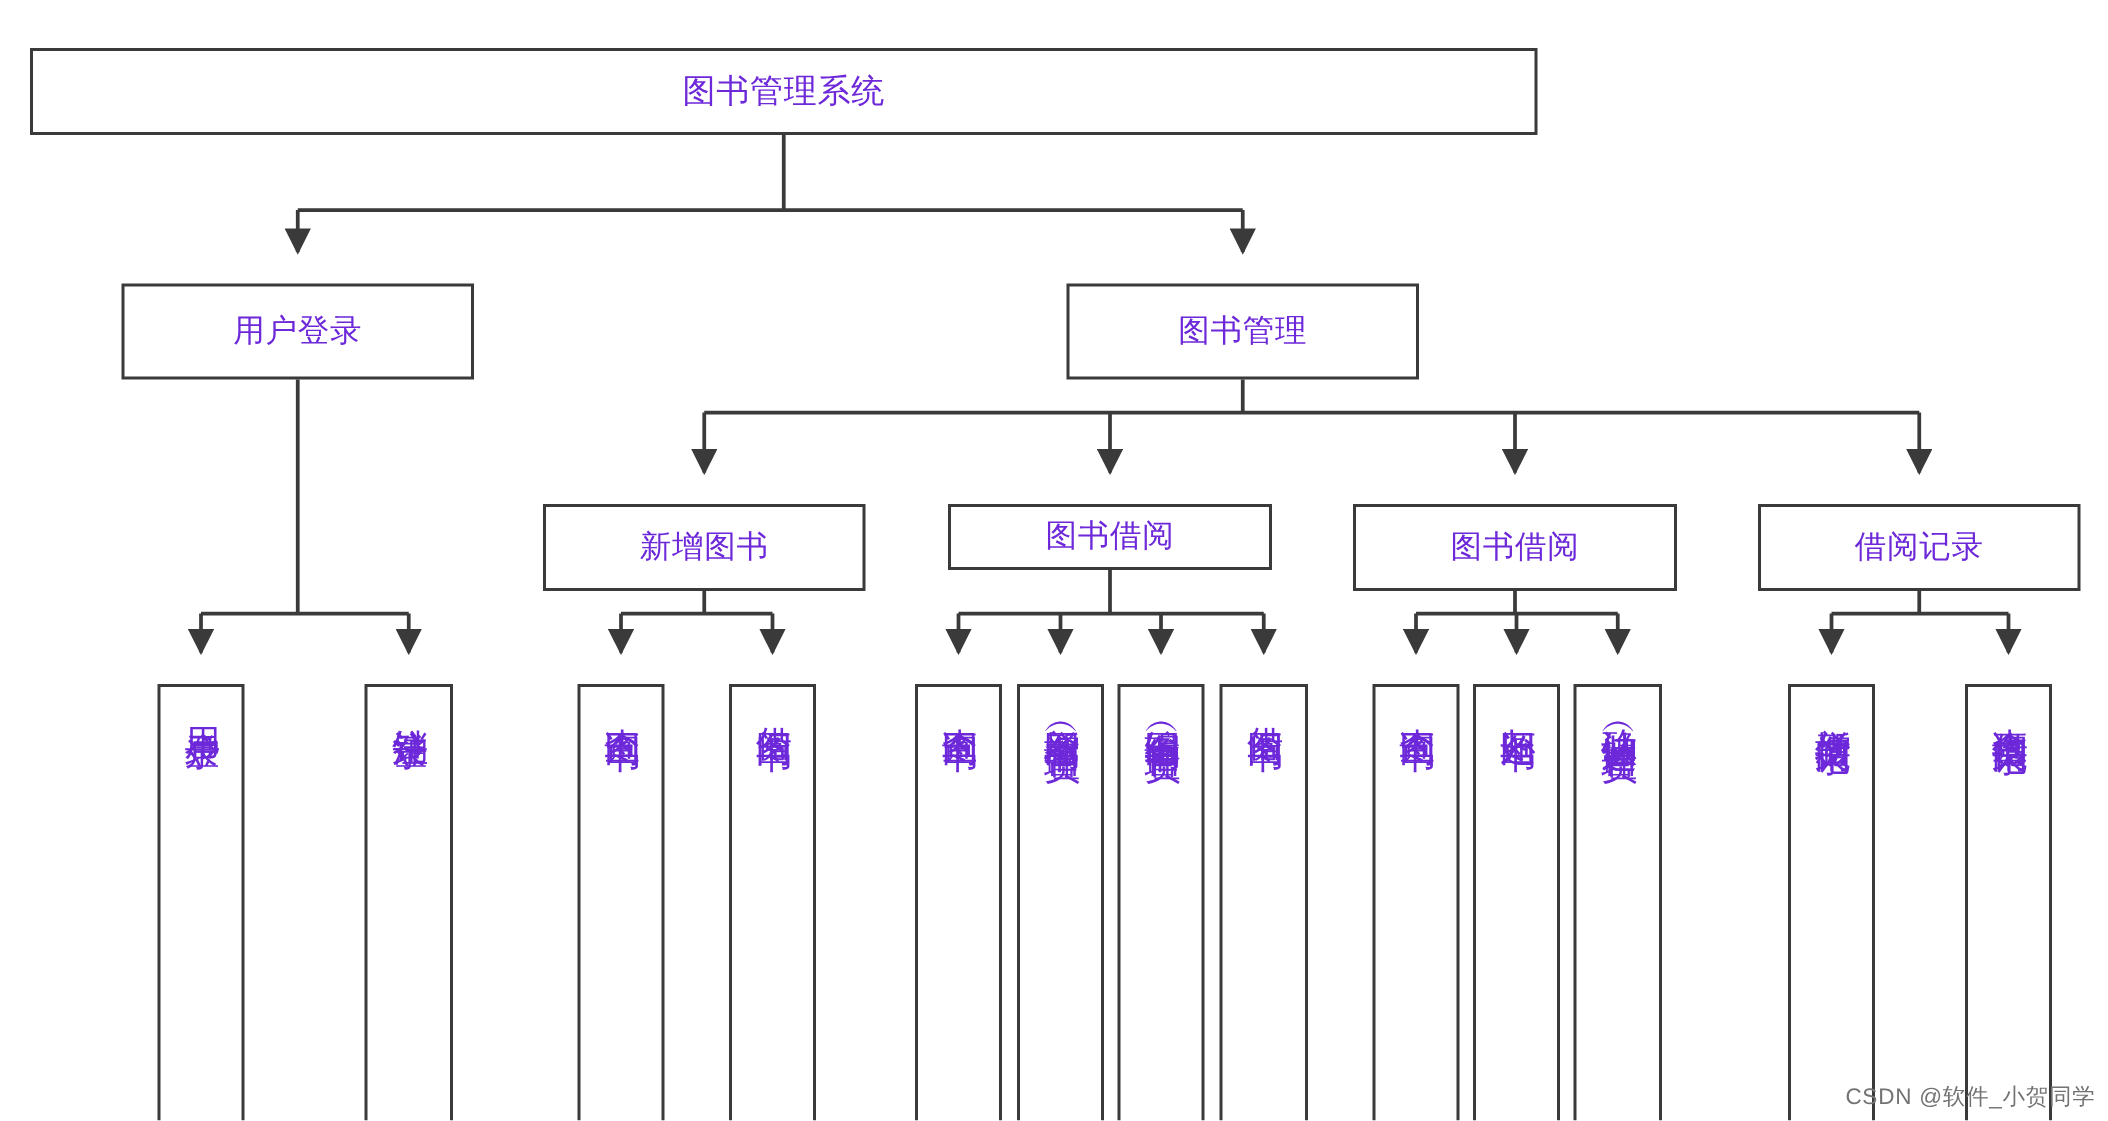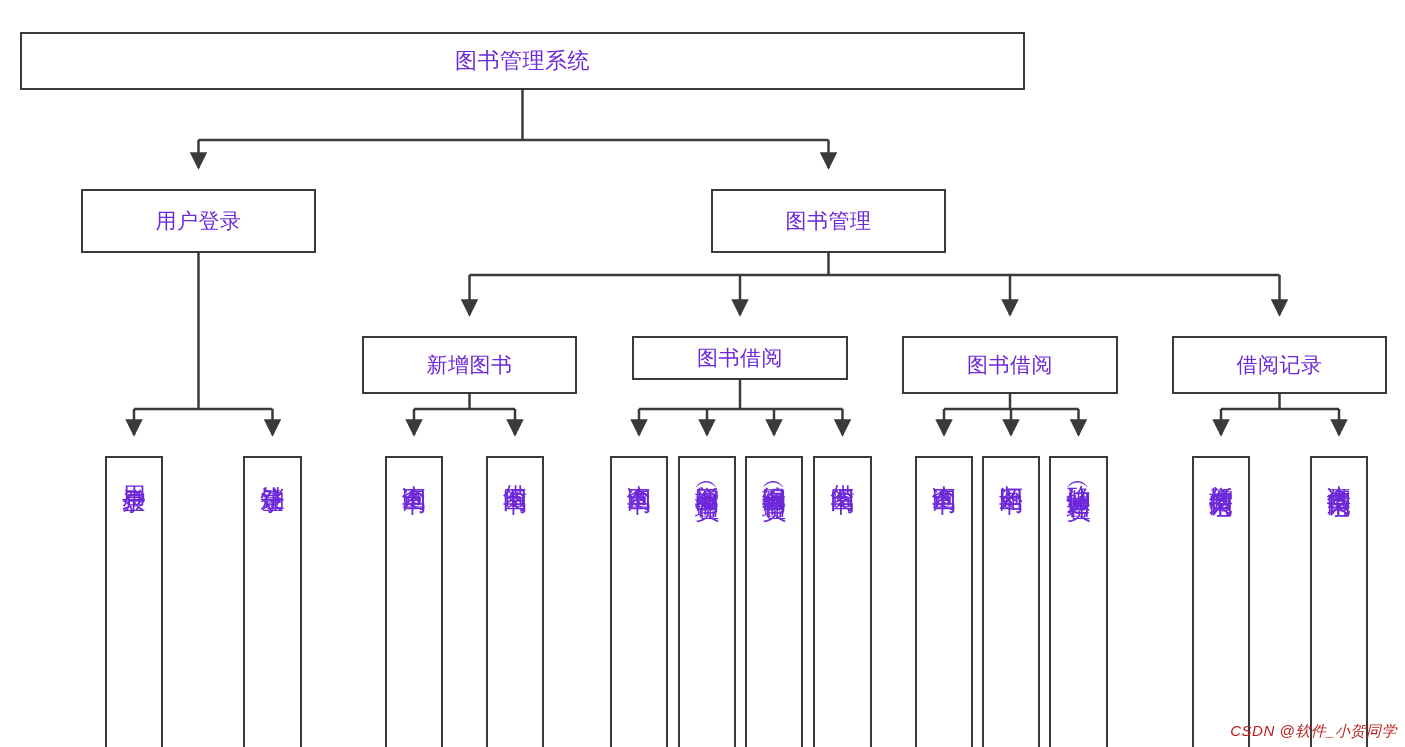--- a/index.html
+++ b/index.html
@@ -60,24 +60,23 @@
     white-space: nowrap;
   }
   .node.root .label {
     font-size: 22px;
   }
   #watermark {
     position: absolute;
     right: 8px;
     bottom: 6px;
     font-size: 15px;
-    color: #b91c1c;
+    color: #737373;
     letter-spacing: 0.5px;
     white-space: nowrap;
-    font-style: italic;
   }
 </style>
 </head>
 <body>
 
 <div id="canvas">
   <svg class="wires" viewBox="0 0 1405 747" xmlns="http://www.w3.org/2000/svg">
     <defs>
       <marker id="arrow" viewBox="0 0 10 10" refX="9" refY="5" markerWidth="7" markerHeight="7" orient="auto-start-reverse">
         <path d="M 0 0 L 10 5 L 0 10 z" fill="#3a3a3a"></path>

